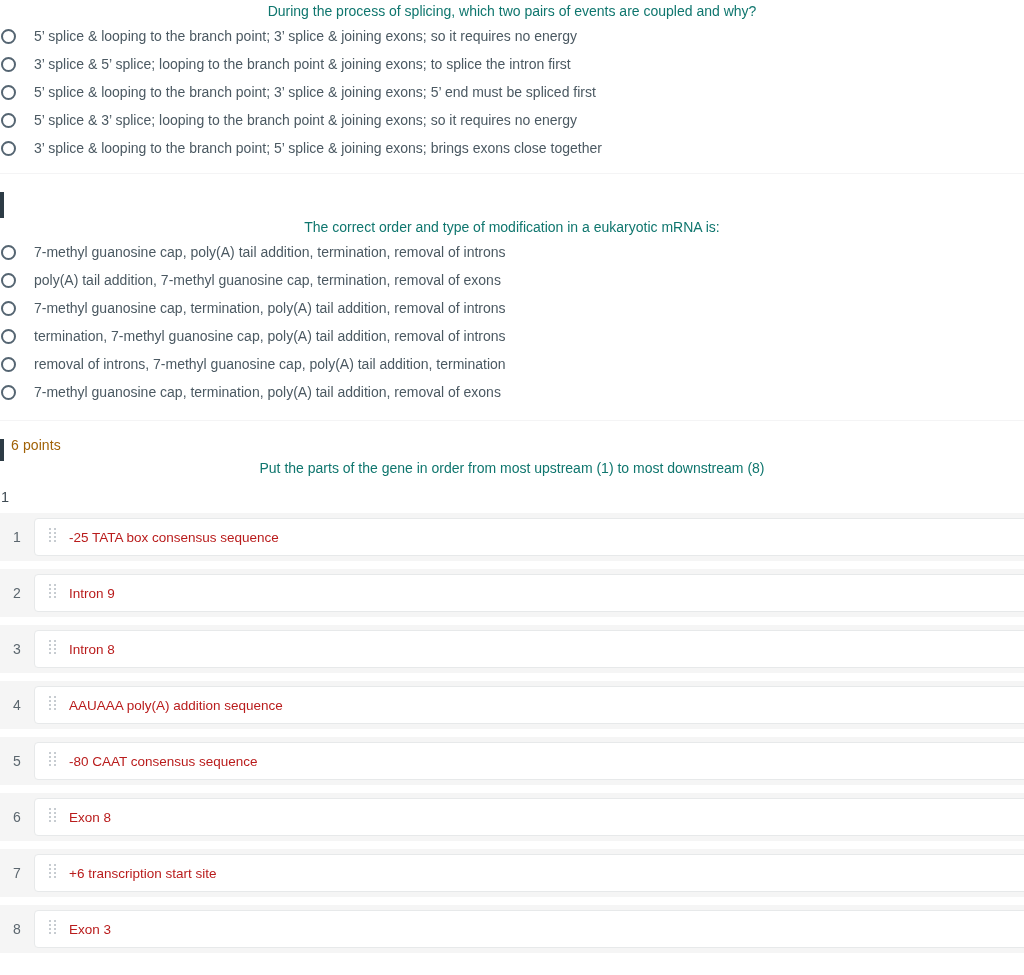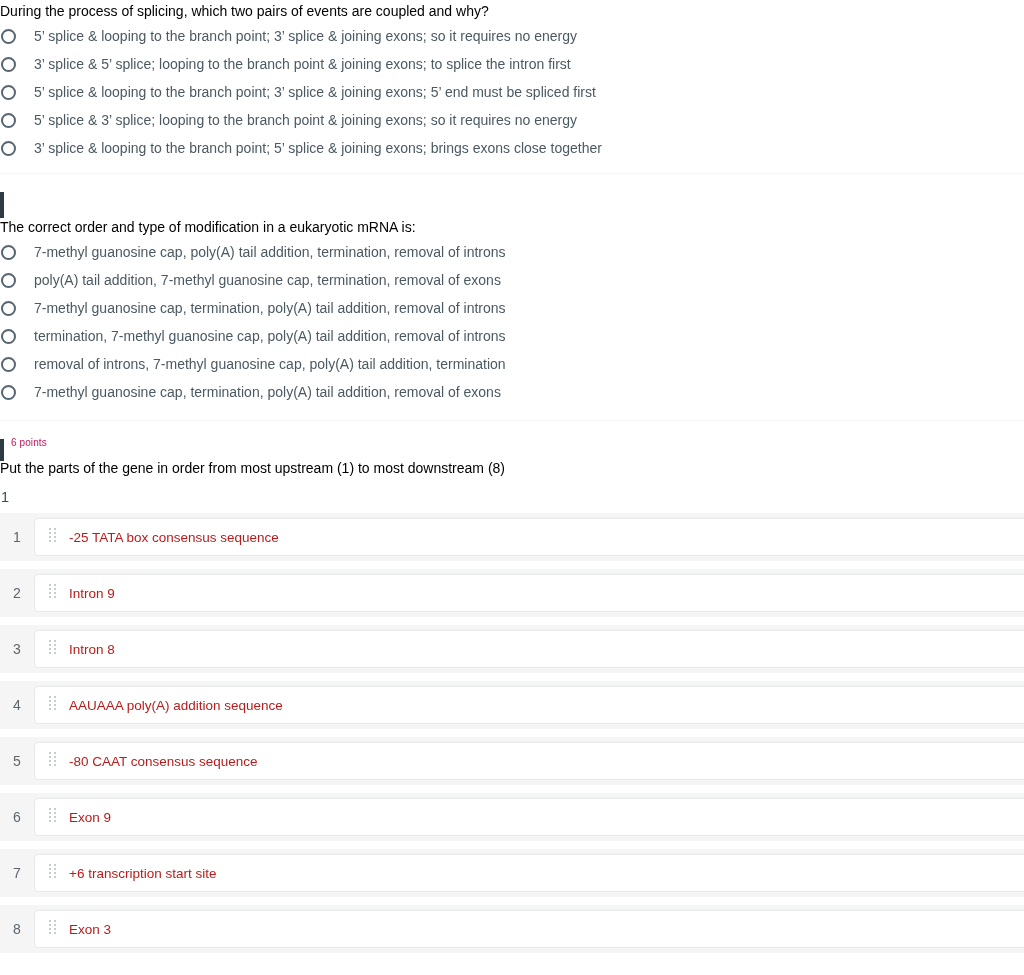--- a/index.html
+++ b/index.html
@@ -39,30 +39,31 @@
   }
 
   .q-header {
     position: relative;
     height: 44px;
   }
   .q-points {
     position: absolute;
     left: 11px;
     top: 13px;
-    font-size: 10px;
-    color: #be185d;
+    font-size: 14px;
+    color: #a16207;
     letter-spacing: .1px;
   }
 
   .q-text {
     font-size: 14px;
     line-height: 18px;
-    color: #000000;
+    color: #0f766e;
     padding: 0 0 2px 0;
+    text-align: center;
   }
 
   
   .answers { margin: 0; padding: 0; list-style: none; }
   .answer {
     display: flex;
     align-items: center;
     height: 28px;
   }
   .radio {
@@ -336,21 +337,21 @@
                   <rect x="5" y="0" width="2" height="2"></rect>
                 <rect x="0" y="4" width="2" height="2"></rect>
                   <rect x="5" y="4" width="2" height="2"></rect>
                 <rect x="0" y="8" width="2" height="2"></rect>
                   <rect x="5" y="8" width="2" height="2"></rect>
                 <rect x="0" y="12" width="2" height="2"></rect>
                   <rect x="5" y="12" width="2" height="2"></rect>
               </g>
             </svg>
           </span>
-          <span class="order-label">Exon 9</span>
+          <span class="order-label">Exon 8</span>
         </div>
       </li>
 
       <li class="order-row">
         <span class="order-index">7</span>
         <div class="order-card">
           <span class="drag-handle">
             <svg width="7" height="18" viewBox="0 0 7 18" aria-hidden="true">
               <g fill="#c7ccd1">
                 <rect x="0" y="0" width="2" height="2"></rect>

